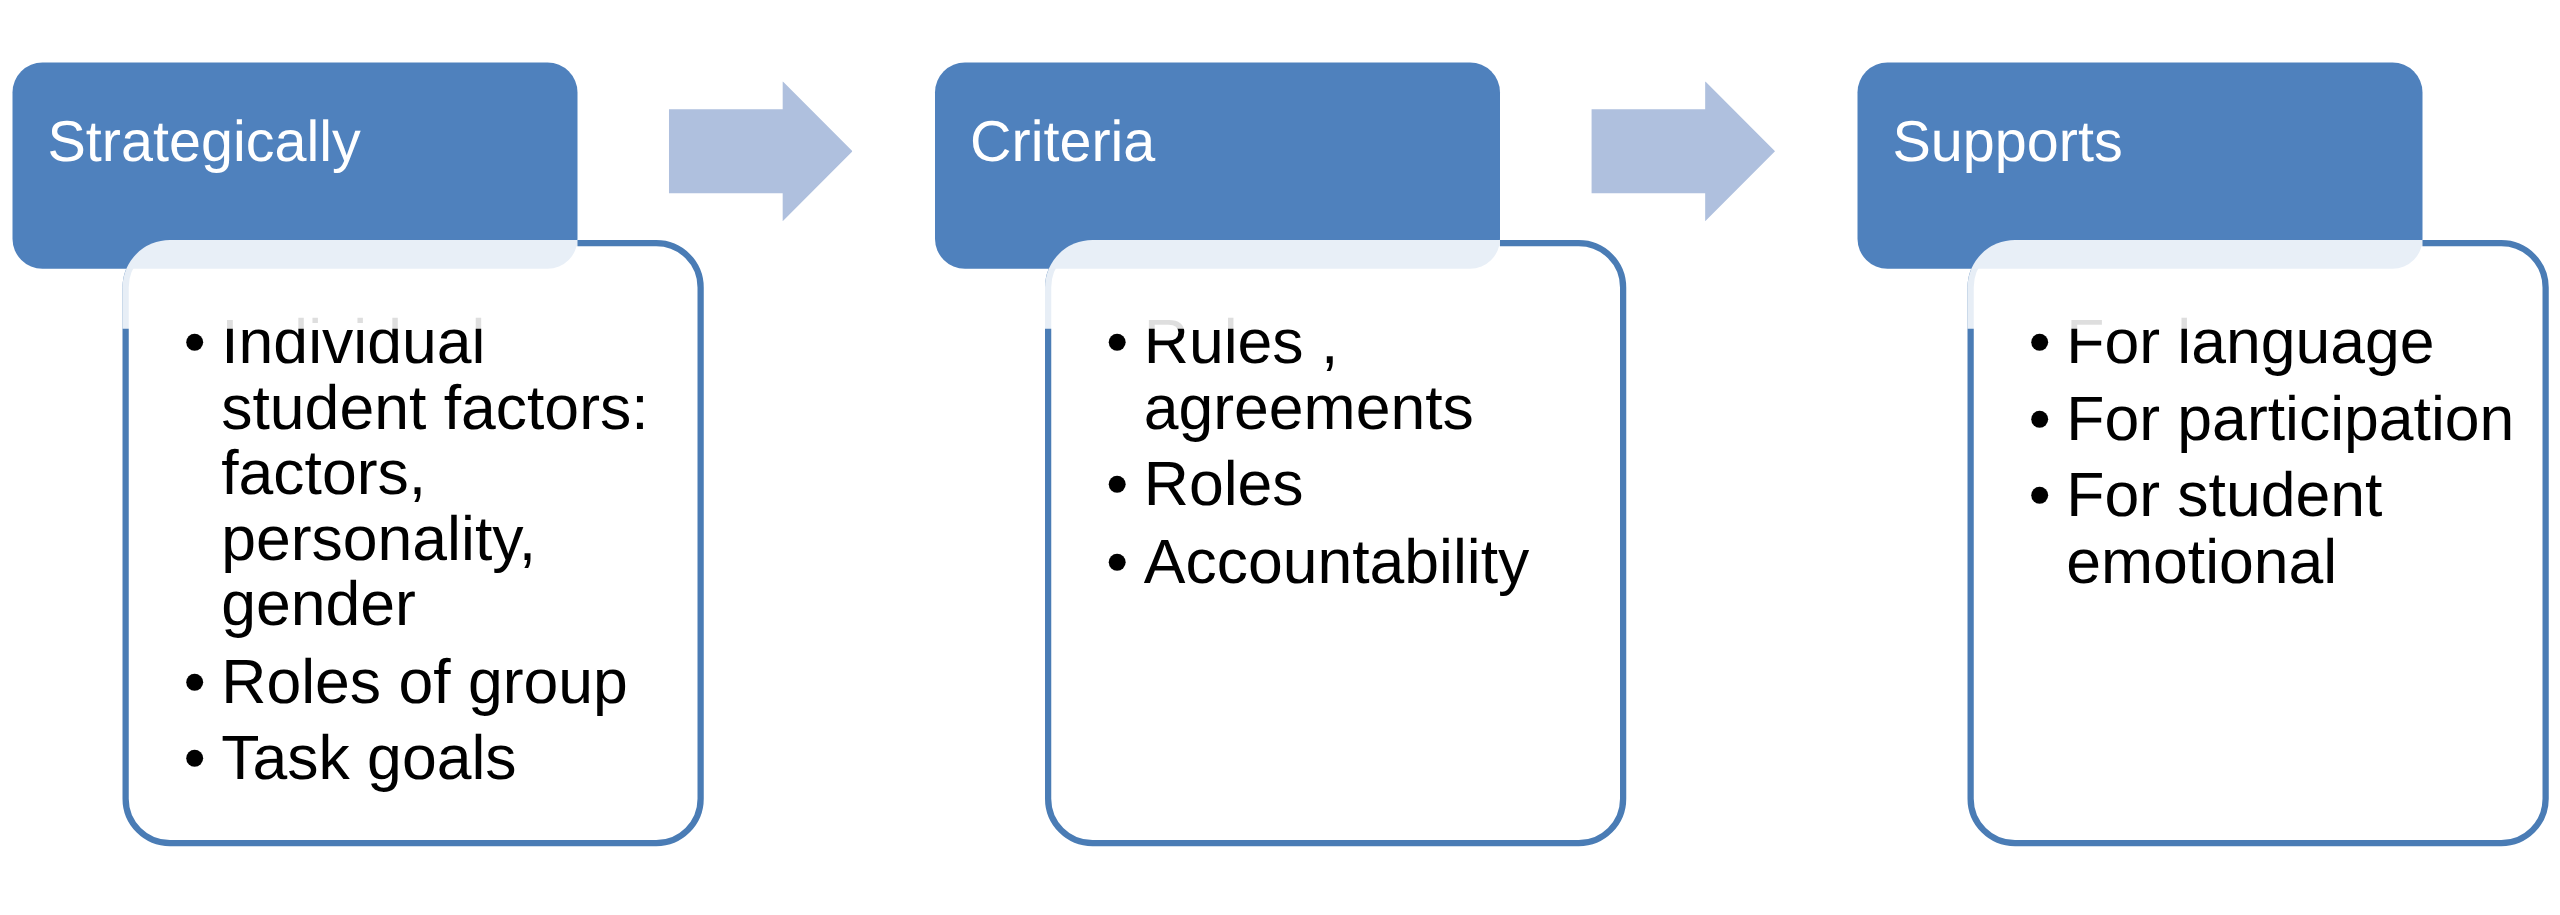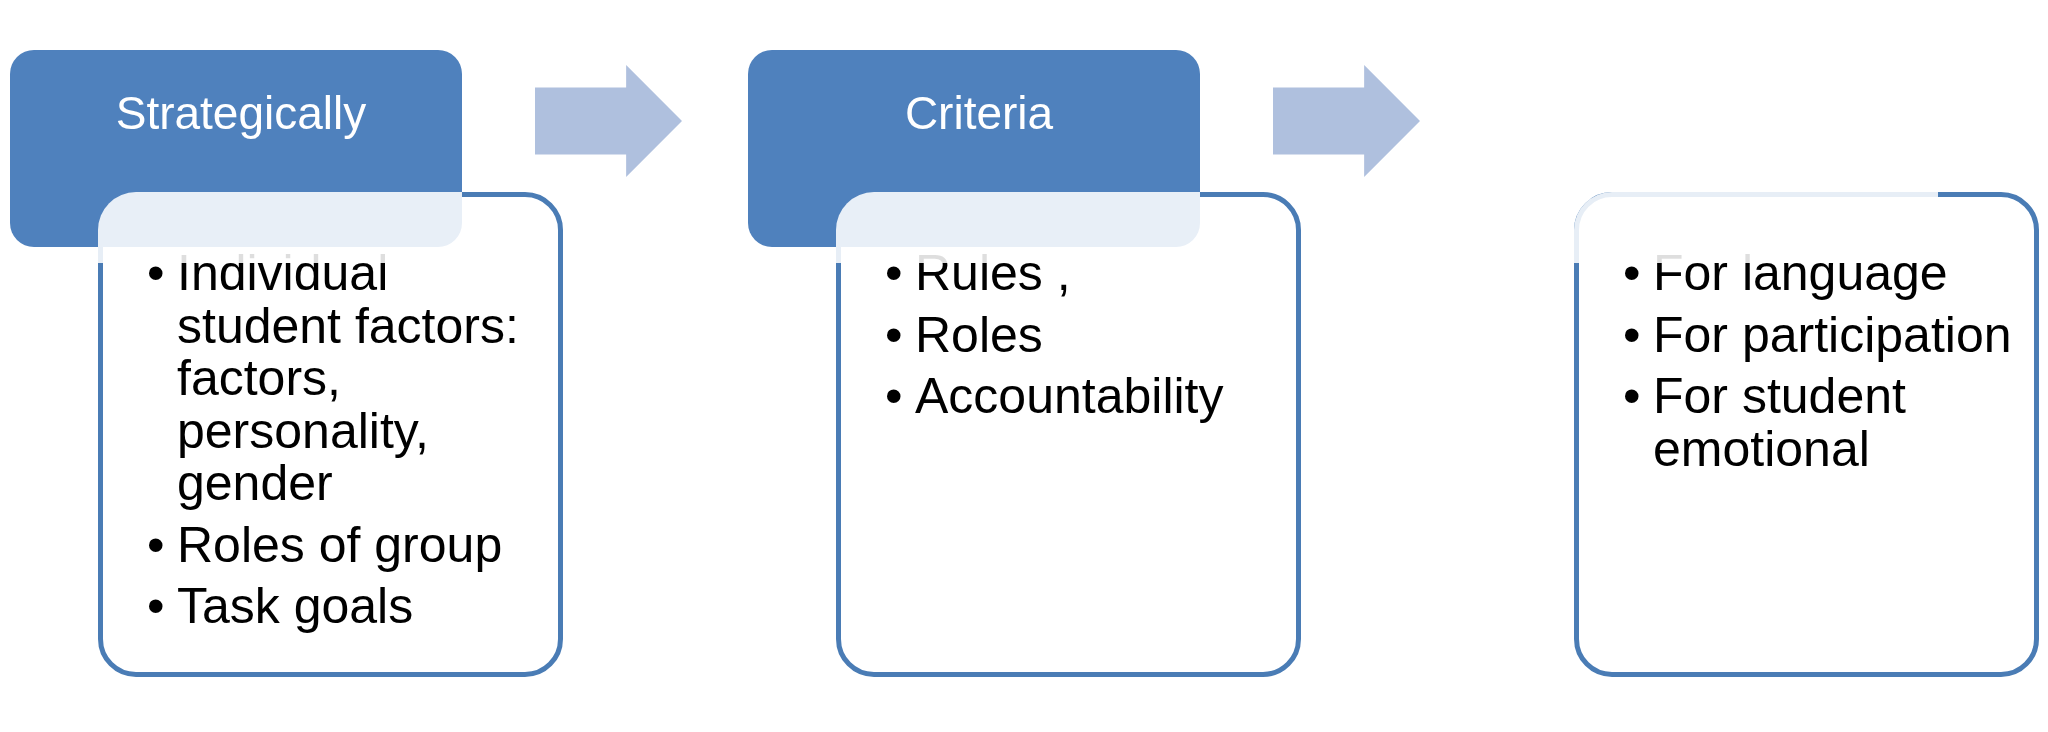--- a/index.html
+++ b/index.html
@@ -22,25 +22,24 @@
     width: 465px; height: 485px;
     box-sizing: border-box;
     background: #ffffff;
     border: 5px solid var(--box-border, #4a7cb5);
     border-radius: 38px;
     z-index: 1;
   }
   .header-box {
     position: absolute;
     left: 0; top: 50px;
-    width: 452px; height: 197px;
+    width: 452px; height: 165px;
     background: var(--header-fill, #4f81bd);
     border-radius: 24px;
     z-index: 2;
-    text-align: center;
   }
   .header-text {
     padding: 34px 18px 0 28px;
     font-size: 46px;
     line-height: 1.28;
     color: var(--header-text, #ffffff);
   }
   .header-text .hline { white-space: nowrap; }
   .overlap-band {
     position: absolute;
@@ -117,20 +116,21 @@
     <div class="overlap-band"></div>
   </section>
 
   <section class="group g1">
     <div class="content-box">
       <div class="bullets">
           <div class="bullet-item">
             <span class="bullet-dot">•</span>
             <span class="bullet-lines">
               <div class="bline">Rules ,</div>
+              <div class="bline">agreements</div>
             </span>
           </div>
           <div class="bullet-item">
             <span class="bullet-dot">•</span>
             <span class="bullet-lines">
               <div class="bline">Roles</div>
             </span>
           </div>
           <div class="bullet-item">
             <span class="bullet-dot">•</span>
@@ -165,16 +165,21 @@
           </div>
           <div class="bullet-item">
             <span class="bullet-dot">•</span>
             <span class="bullet-lines">
               <div class="bline">For student</div>
               <div class="bline">emotional</div>
             </span>
           </div>
         </div>
     </div>
+    <div class="header-box">
+      <div class="header-text">
+          <div class="hline">Supports</div>
+        </div>
+    </div>
     <div class="overlap-band"></div>
   </section>
 
 </div>
 
 </body></html>

